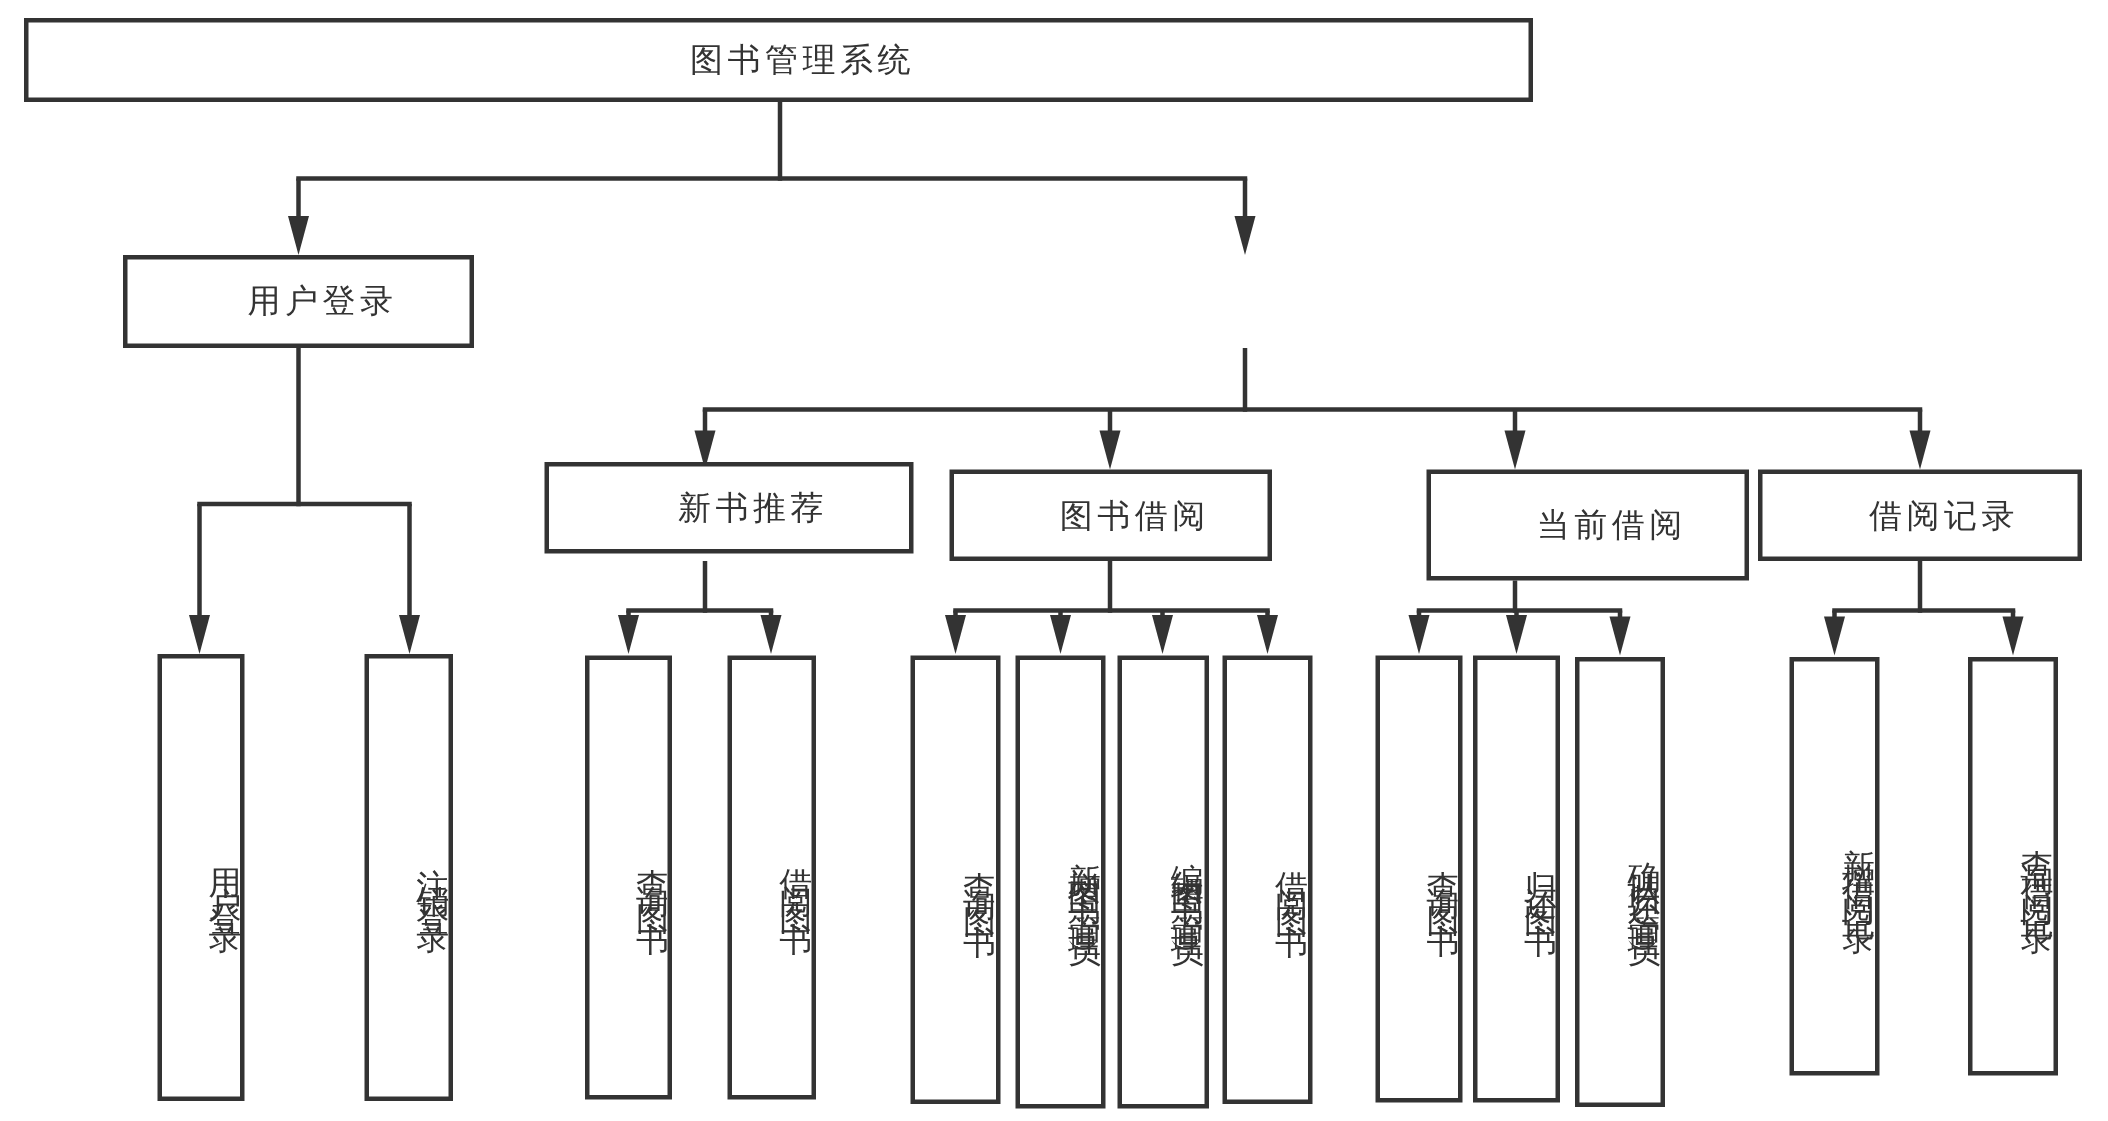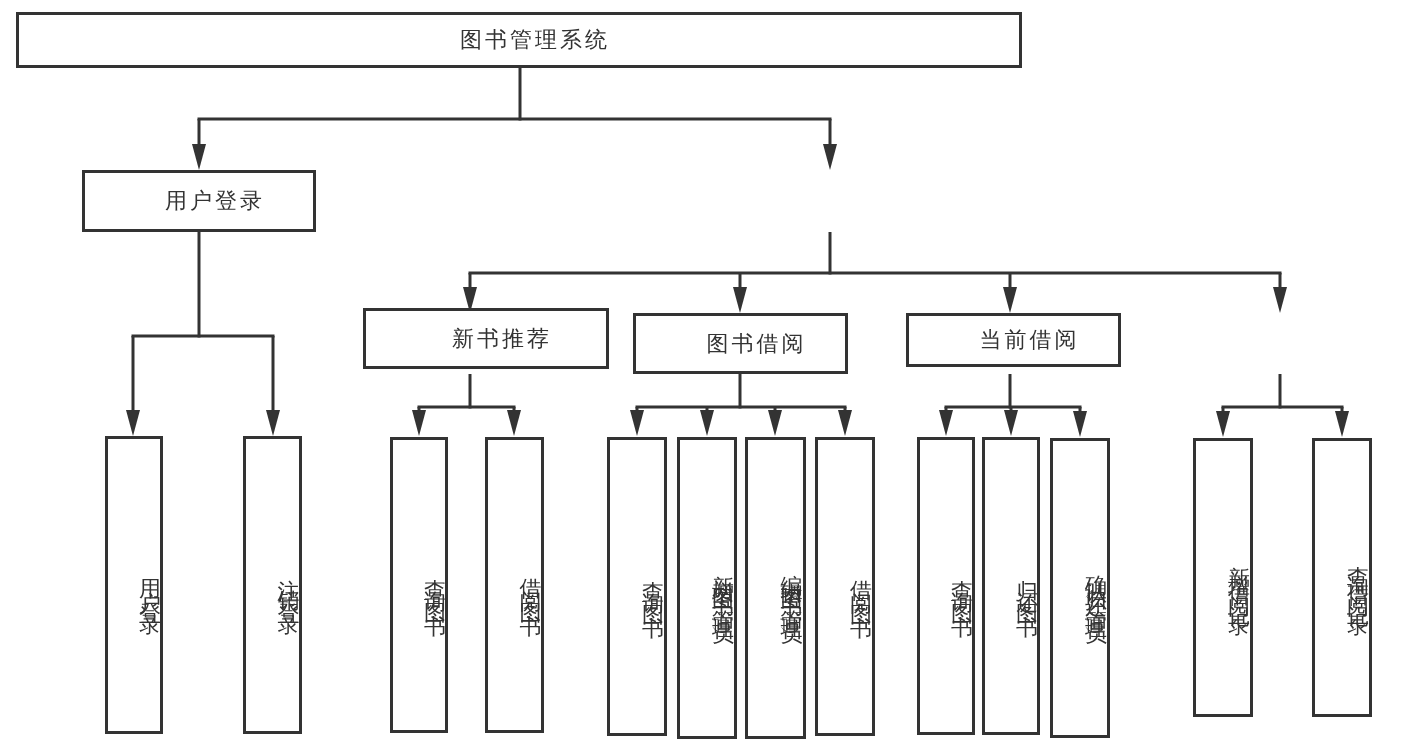--- a/index.html
+++ b/index.html
@@ -134,21 +134,22 @@
       <polygon points="1335,411 1349,411 1342,437"></polygon>
     </g>
   </svg>
 
   <div class="node h" style="left:16px;top:12px;width:1006px;height:56px">图书管理系统</div>
 
   <div class="node h" style="left:82px;top:170px;width:234px;height:62px">用户登录</div>
 
   <div class="node h" style="left:363px;top:308px;width:246px;height:61px">新书推荐</div>
   <div class="node h" style="left:633px;top:313px;width:215px;height:61px">图书借阅</div>
-  <div class="node h" style="left:906px;top:313px;width:215px;height:54px">当前借阅</div>
+  <div class="node h" style="left:951px;top:313px;width:215px;height:74px">当前借阅</div>
+  <div class="node h" style="left:1172px;top:313px;width:216px;height:61px">借阅记录</div>
 
   <div class="node v" style="left:105px;top:436px;width:58px;height:298px">用户登录</div>
   <div class="node v" style="left:243px;top:436px;width:59px;height:298px">注销登录</div>
 
   <div class="node v" style="left:390px;top:437px;width:58px;height:296px">查询图书</div>
   <div class="node v" style="left:485px;top:437px;width:59px;height:296px">借阅图书</div>
 
   <div class="node v" style="left:607px;top:437px;width:60px;height:299px">查询图书</div>
   <div class="node v v-long" style="left:677px;top:437px;width:60px;height:302px">新增图书（管理员）</div>
   <div class="node v v-long" style="left:745px;top:437px;width:61px;height:302px">编辑图书（管理员）</div>

